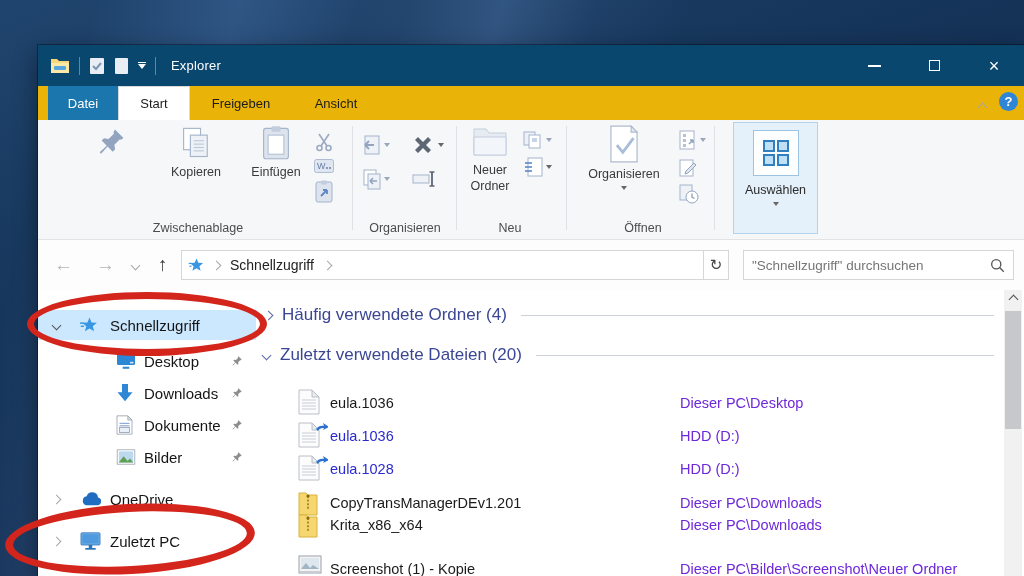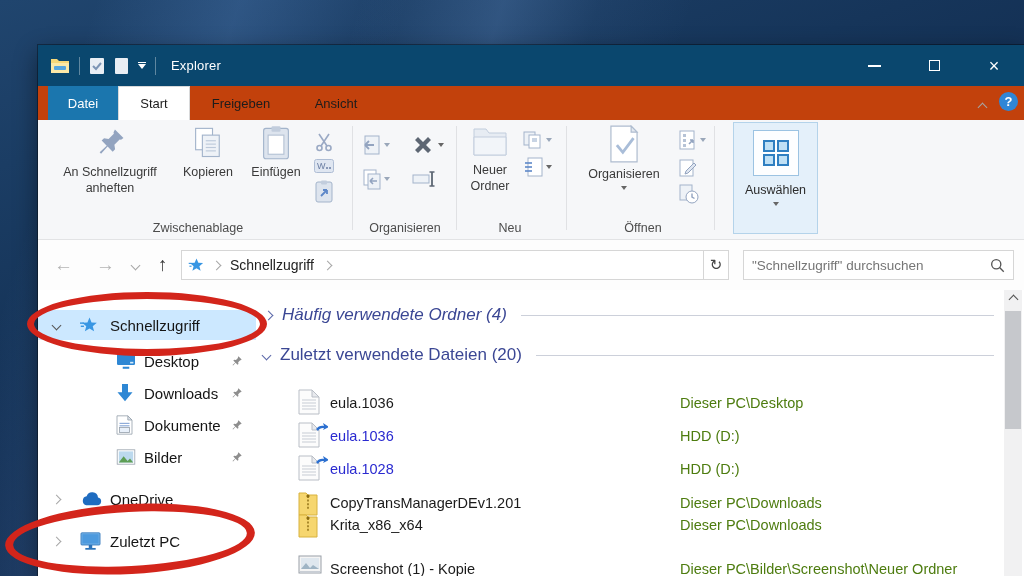--- a/index.html
+++ b/index.html
@@ -24,21 +24,21 @@
   .qat { display:flex; align-items:center; gap:9px; padding-left:12px; }
   .qat-sep { width:1px; height:18px; background:rgba(255,255,255,.35); }
   .win-title { font-size:13px; font-weight:400; letter-spacing:.2px; margin-left:6px; }
   .wincontrols { position:absolute; right:0; top:0; height:41px; display:flex; }
   .wc { width:60px; height:41px; display:flex; align-items:center; justify-content:center; color:#fff; cursor:pointer; }
   .wc-min { width:13px; height:2px; background:#fff; }
   .wc-max { width:11px; height:11px; border:1.5px solid #fff; }
   .wc-close { font-size:18px; line-height:1; }
 
   
-  .tabrow { position:absolute; left:0; top:41px; right:0; height:34px; background:#c2410c;text-align:right; }
+  .tabrow { position:absolute; left:0; top:41px; right:0; height:34px; background:#eab308;text-align:right; }
   .tab { position:absolute; top:0; height:34px; display:flex; align-items:center; justify-content:center;
     font-size:13px; color:#1c1c1c; cursor:pointer; }
   .tab-file { left:10px; width:70px; background:#1b76ae; color:#fff; }
   .tab-start { left:80px; width:72px; background:#fff; border:1px solid #d8d9da; border-bottom:none; }
   .tab-share { left:164px; width:78px; }
   .tab-view  { left:264px; width:68px; }
   .ribbon-collapse { position:absolute; right:38px; top:11px; }
   .help-btn { position:absolute; right:6px; top:6px; width:19px; height:19px; border-radius:50%;
     background:#2f86d6; color:#fff; font-size:13px; font-weight:700; display:flex; align-items:center; justify-content:center; }
 
@@ -96,21 +96,21 @@
   .sbsel { position:absolute; left:0; top:20px; width:218px; height:30px; background:#cce8ff; }
 
   .main { position:absolute; left:220px; top:0; right:22px; bottom:0; }
   .secheader { position:absolute; left:0; right:8px; height:26px; display:flex; align-items:center; cursor:pointer; }
   .secheader .txt { font-size:17px; color:#3b4794; margin-left:10px; white-space:nowrap; }
   .secheader .rule { flex:1; height:1px; background:#ccd0da; margin-left:14px; }
   .filerow { position:absolute; left:0; right:0; height:33px; display:flex; align-items:center; cursor:pointer; }
   .filerow .fic { position:absolute; left:40px; width:24px; height:28px; }
   .filerow .fname { position:absolute; left:72px; font-size:14.5px; color:#1b1b1b; white-space:nowrap; }
   .filerow .fname.blue { color:#2a2ad0; }
-  .filerow .fpath { position:absolute; left:422px; font-size:14.5px; color:#4d7c0f; white-space:nowrap; }
+  .filerow .fpath { position:absolute; left:422px; font-size:14.5px; color:#6d28d9; white-space:nowrap; }
 
   
   .scrollbar { position:absolute; right:2px; top:0; width:18px; bottom:0; background:#f1f1f2; }
   .sb-up { height:18px; display:flex; align-items:center; justify-content:center; cursor:pointer; }
   .sb-thumb { position:absolute; left:1px; right:1px; top:21px; height:118px; background:#c6c8cc; cursor:pointer; }
 
   
   .ellipse { position:absolute; border-radius:50%; border:7px solid #d3251b; }
   .e1 { left:27px; top:292px; width:240px; height:64px; }
   .e2 { left:5px; top:504px; width:250px; height:70px; border-width:8px; transform:rotate(-3deg); }
@@ -182,23 +182,22 @@
       <span class="ribbon-collapse"><span class="chv up gray"></span></span>
       <div class="help-btn">?</div>
     </div>
 
     <div class="ribbon">
 
       <div class="bigbtn" style="left:10px; width:124px;">
         <svg width="34" height="36" viewBox="0 0 24 24">
             <path d="M15.5 2.5l6 6-1.7 1.2-1-.2-3.7 3.7.5 3.2-1.7 1.7-3.6-3.6-4.6 5-1-1 5-4.6-3.6-3.6 1.7-1.7 3.2.5 3.7-3.7-.2-1z" fill="#93a4c0"></path>
           </svg>
-        <span class="lbl">An Schnellzugriff anheften</span>
-      </div>
-      <div class="bigbtn" style="left:136px; width:68px;align-items:center;">
+      </div>
+      <div class="bigbtn" style="left:124px; width:68px;align-items:center;">
         <svg width="36" height="36" viewBox="0 0 32 32">
             <rect x="5" y="3" width="15" height="19" fill="#fff" stroke="#a3b4cb"></rect>
             <rect x="11" y="9" width="15" height="19" fill="#eef2f7" stroke="#a3b4cb"></rect>
             <g stroke="#bcc9da">
               <line x1="14" y1="14" x2="23" y2="14"></line>
               <line x1="14" y1="17" x2="23" y2="17"></line>
               <line x1="14" y1="20" x2="23" y2="20"></line>
               <line x1="14" y1="23" x2="23" y2="23"></line>
             </g>
           </svg>
@@ -492,21 +491,21 @@
                 <rect x="2.5" y="2.5" width="19" height="11" fill="#4d9ade"></rect>
                 <rect x="10" y="15" width="4" height="3.5" fill="#2a72b8"></rect>
                 <rect x="6" y="18.5" width="12" height="2" fill="#2a72b8"></rect>
               </svg>
           </span>
           <span class="txt">Zuletzt PC</span>
         </div>
       </div>
 
       <div class="main">
-        <div class="secheader" style="top:12px;font-style:italic;">
+        <div class="secheader" style="top:12px;">
           <span class="chv right blue" style="margin-left:7px;"></span>
           <span class="txt">Häufig verwendete Ordner (4)</span>
           <span class="rule"></span>
         </div>
         <div class="secheader" style="top:52px;">
           <span class="chv down blue" style="margin-left:5px;"></span>
           <span class="txt">Zuletzt verwendete Dateien (20)</span>
           <span class="rule"></span>
         </div>
 

